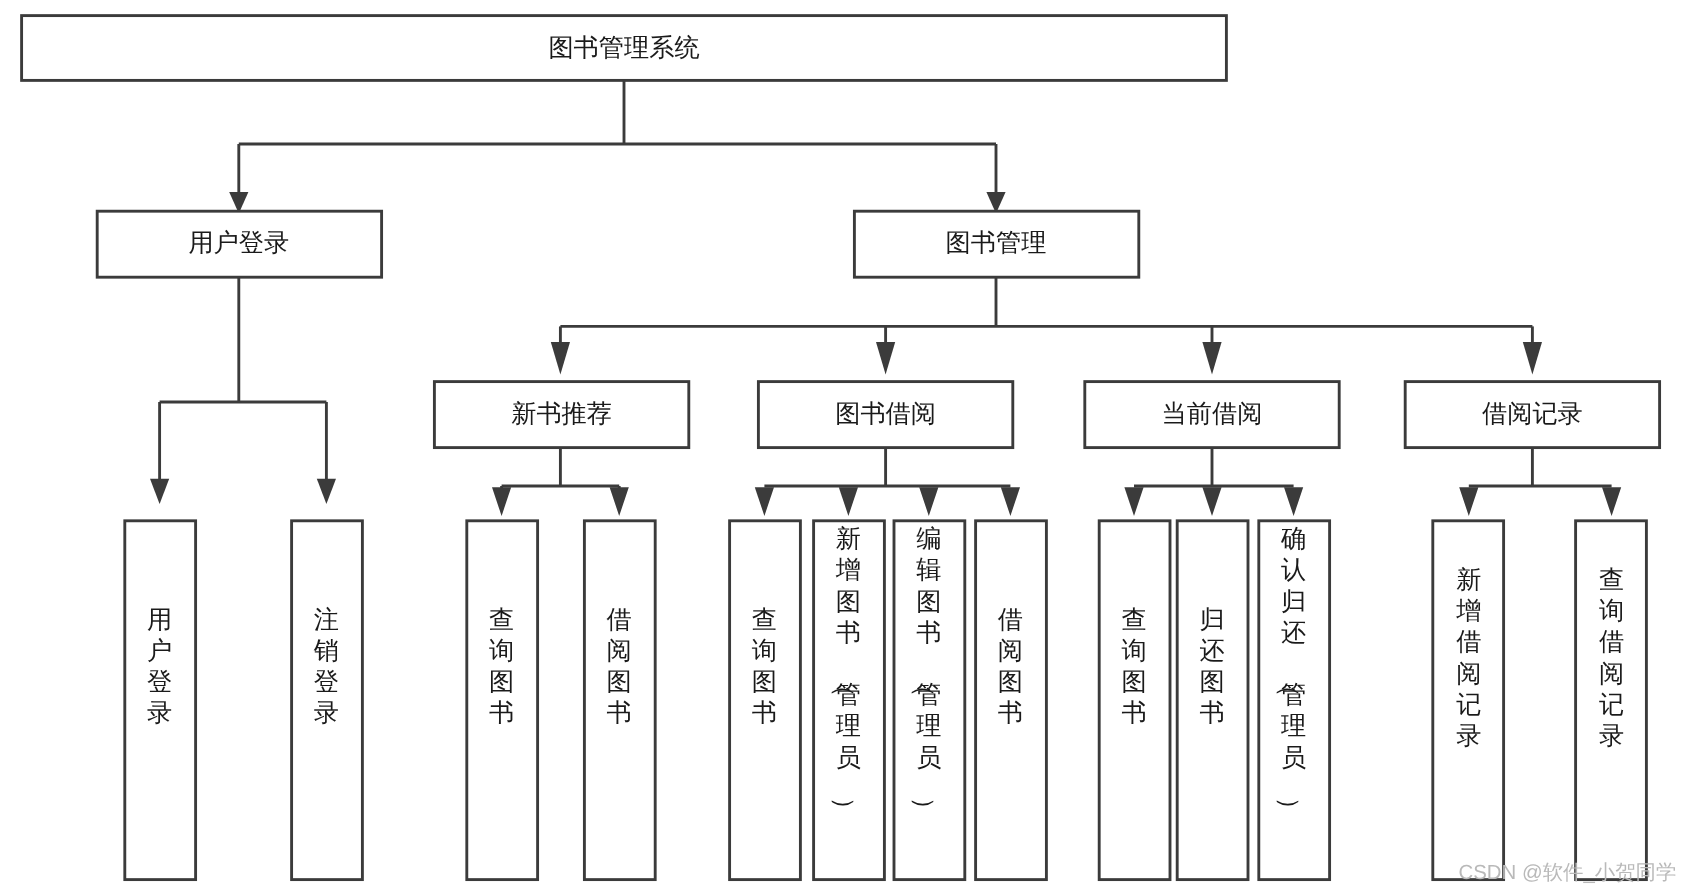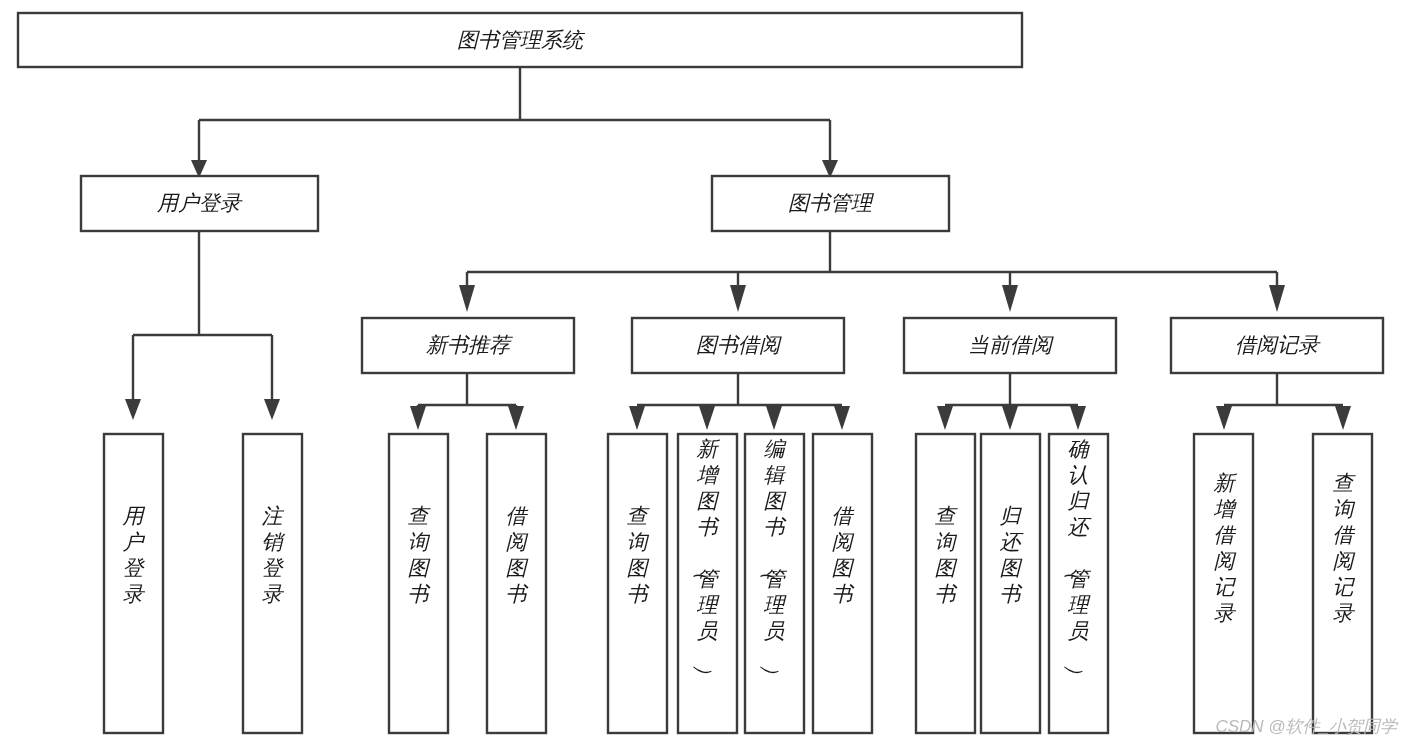--- a/index.html
+++ b/index.html
@@ -11,21 +11,20 @@
     width: 1405px;
     height: 747px;
     font-family: "Liberation Sans", "DejaVu Sans", sans-serif;
     overflow: hidden;
     position: relative;
   }
   #diagram-root {
     position: relative;
     width: 1405px;
     height: 526px;
-    font-style: italic;
   }
   svg.diagram-canvas {
     position: absolute;
     top: 0;
     left: 0;
     width: 1405px;
     height: 747px;
   }
   .node-box {
     fill: #ffffff;

